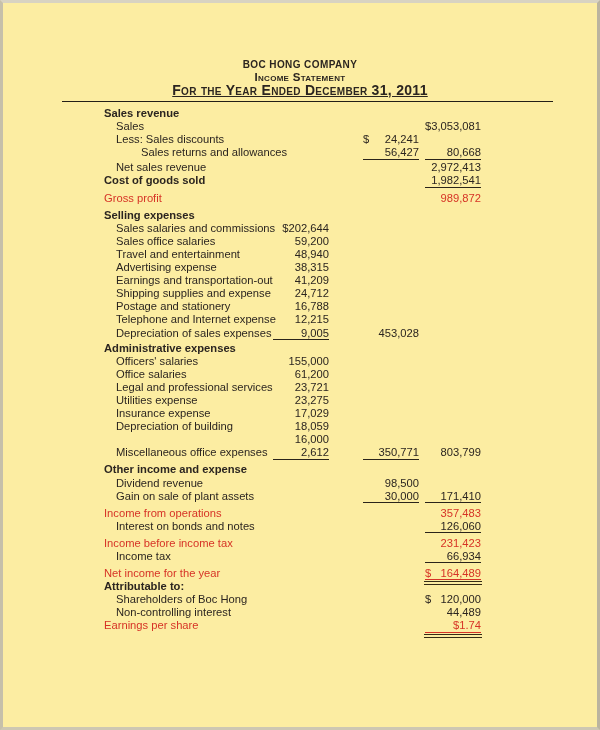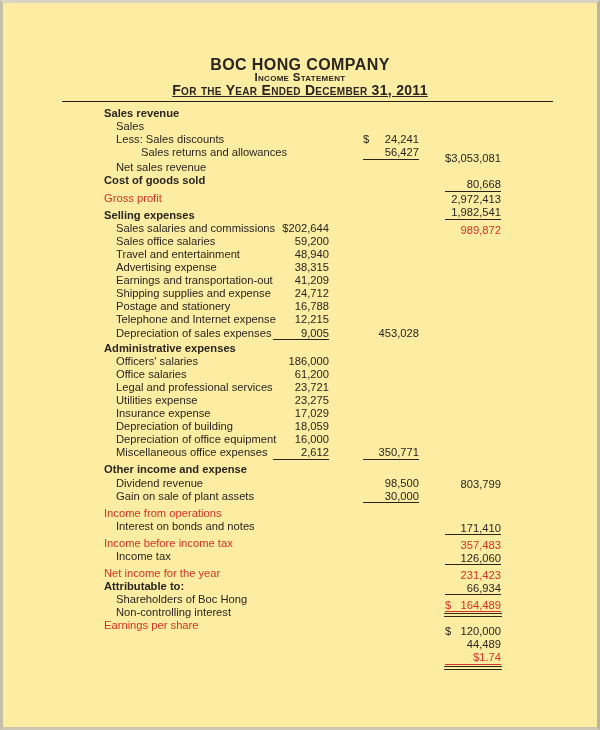--- a/index.html
+++ b/index.html
@@ -5,34 +5,34 @@
   html,body{margin:0;padding:0;background:#e9e4d6;}
   .page{
     position:relative; width:600px; height:730px; box-sizing:border-box;
     background:var(--bg,#fceda2);
     border:3px solid; border-color:#d8d3c2 #bab49f #cdc7b2 #c6c0aa;
     font-family:"Liberation Sans","DejaVu Sans",sans-serif;
     color:var(--ink,#2b2520);
     overflow:hidden;
   }
   .hdr{margin-top:55px; text-align:center; line-height:13px;}
-  .hdr .company{font-size:16px; font-weight:700; letter-spacing:.4px;}
+  .hdr .company{font-size:10px; font-weight:700; letter-spacing:.4px;}
   .hdr .subtitle{font-size:11.5px; font-weight:700; font-variant:small-caps; letter-spacing:.3px;}
   .hdr .period{font-size:14px; font-weight:700; font-variant:small-caps; letter-spacing:.3px;text-decoration:underline;}
   .rule{margin:4px 44px 5px 59px; border-top:1.7px solid #241f17;}
   .stmt{position:relative; margin-left:60px; width:497px; font-size:11.2px;}
   .row{position:relative; height:13.1px; line-height:12.6px; white-space:nowrap;}
   .row.sp1{margin-top:2px;text-decoration:underline;}
   .row.sp2{margin-top:4px;}
   .lbl{position:absolute; top:0;}
   .ind0{left:41px;} .ind1{left:53px;text-align:right;} .ind2{left:78px;}
   .bold{font-weight:700;}
   .red{color:var(--accent,#d63326);}
   .cell{position:absolute; top:0; height:12.4px; width:56px; text-align:right;}
-  .c1{left:210px;} .c2{left:300px;} .c3{left:382px;margin-top:32px;}
+  .c1{left:210px;} .c2{left:300px;} .c3{left:362px;}
   .cell.pre{display:flex; justify-content:space-between;}
   .cell.u{border-bottom:1.4px solid #2a241a;}
   .cell.ured{border-bottom:1.3px solid var(--accent,#d63326);}
   .cell.dbl::after{
     content:""; position:absolute; left:-1px; right:-1px; bottom:-6px; height:4px;
     border-top:1.3px solid #352b15; border-bottom:1.3px solid #352b15; box-sizing:border-box;
   }
 </style>
 </head>
 <body>
@@ -114,21 +114,21 @@
       <div class="row">
         <span class="lbl ind1">Depreciation of sales expenses</span>
         <span class="cell c1 u">9,005</span>
         <span class="cell c2">453,028</span>
       </div>
       <div class="row sp1">
         <span class="lbl ind0 bold">Administrative expenses</span>
       </div>
       <div class="row">
         <span class="lbl ind1">Officers' salaries</span>
-        <span class="cell c1">186,000</span>
+        <span class="cell c1">155,000</span>
       </div>
       <div class="row">
         <span class="lbl ind1">Office salaries</span>
         <span class="cell c1">61,200</span>
       </div>
       <div class="row">
         <span class="lbl ind1">Legal and professional services</span>
         <span class="cell c1">23,721</span>
       </div>
       <div class="row">
@@ -137,21 +137,20 @@
       </div>
       <div class="row">
         <span class="lbl ind1">Insurance expense</span>
         <span class="cell c1">17,029</span>
       </div>
       <div class="row">
         <span class="lbl ind1">Depreciation of building</span>
         <span class="cell c1">18,059</span>
       </div>
       <div class="row">
-        <span class="lbl ind1">Depreciation of office equipment</span>
         <span class="cell c1">16,000</span>
       </div>
       <div class="row">
         <span class="lbl ind1">Miscellaneous office expenses</span>
         <span class="cell c1 u">2,612</span>
         <span class="cell c2 u">350,771</span>
         <span class="cell c3">803,799</span>
       </div>
       <div class="row sp2">
         <span class="lbl ind0 bold">Other income and expense</span>

